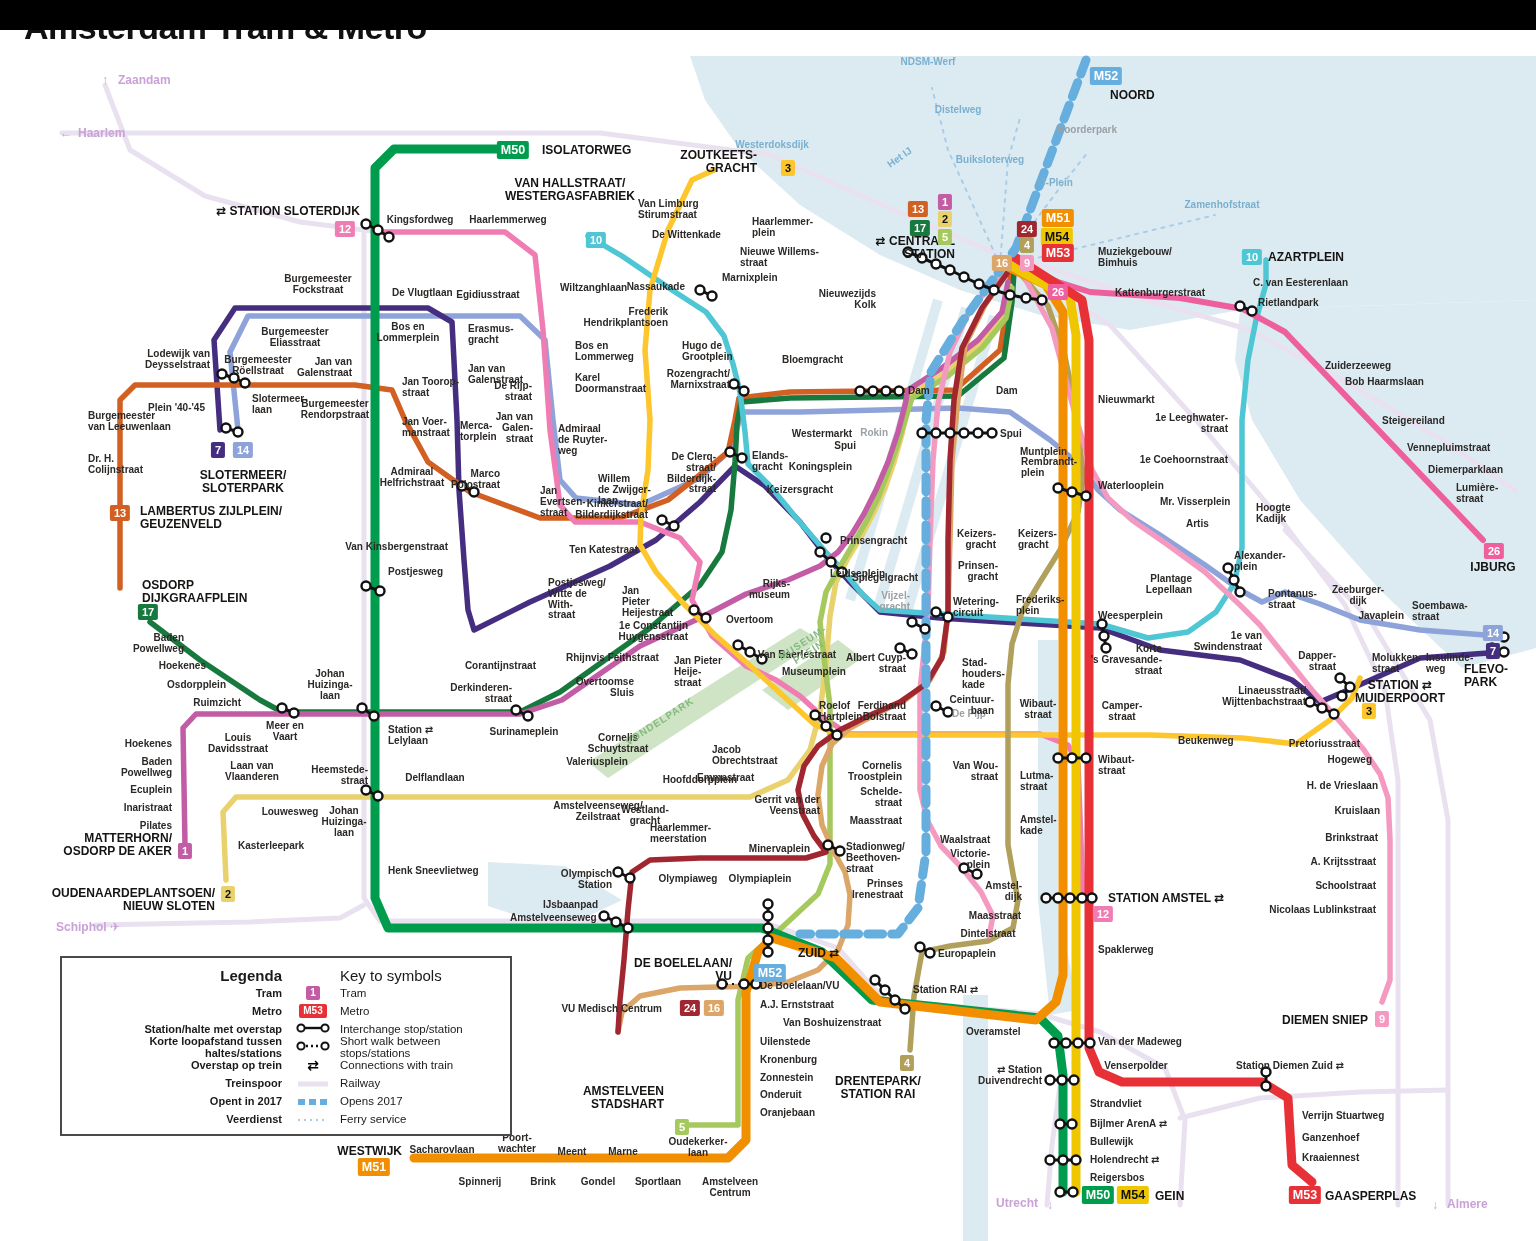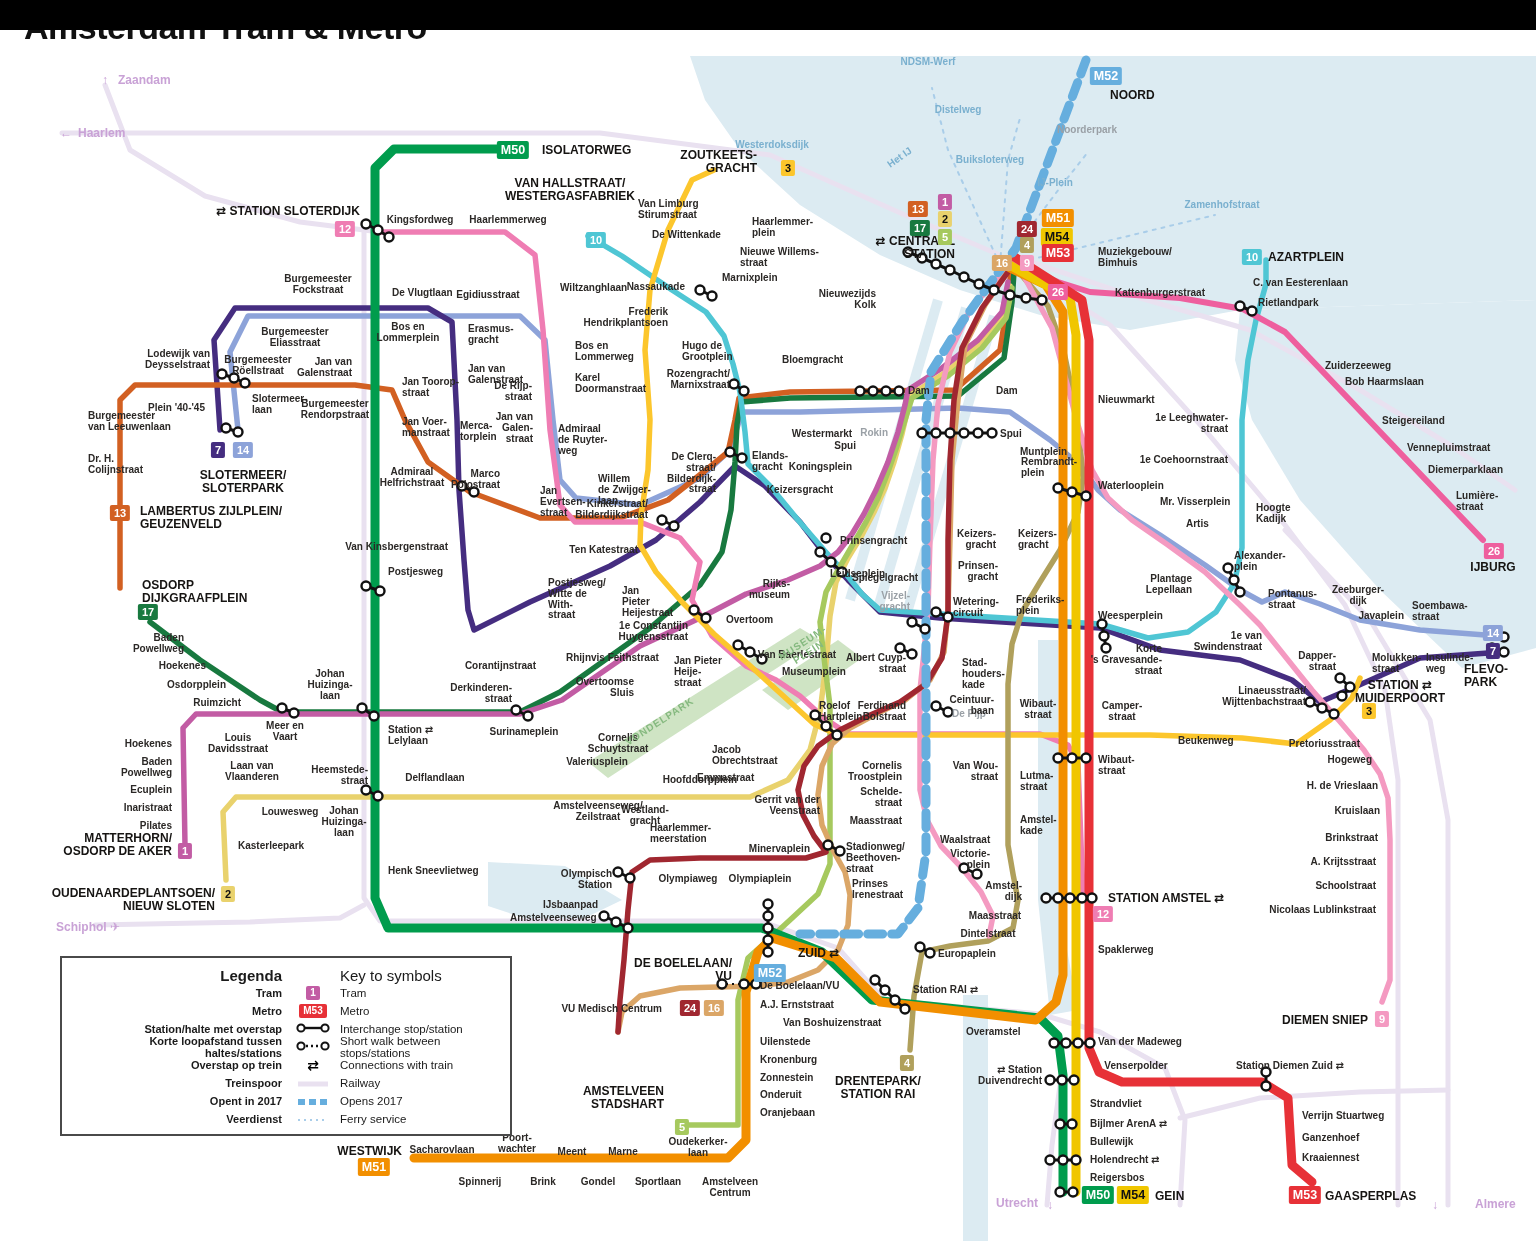--- a/index.html
+++ b/index.html
@@ -360,21 +360,21 @@
 Bimhuis</div>
       <div class="lbl" style="left: 1160px; top: 293px; text-align: center; transform: translate(-50%, -50%);">Kattenburgerstraat</div>
       <div class="lbl b" style="left: 1268px; top: 257px; text-align: left; transform: translate(0px, -50%);">AZARTPLEIN</div>
       <div class="lbl" style="left: 1253px; top: 283px; text-align: left; transform: translate(0px, -50%);">C. van Eesterenlaan</div>
       <div class="lbl" style="left: 1258px; top: 303px; text-align: left; transform: translate(0px, -50%);">Rietlandpark</div>
       <div class="lbl" style="left: 1325px; top: 366px; text-align: left; transform: translate(0px, -50%);">Zuiderzeeweg</div>
       <div class="lbl" style="left: 1345px; top: 382px; text-align: left; transform: translate(0px, -50%);">Bob Haarmslaan</div>
       <div class="lbl" style="left: 1382px; top: 421px; text-align: left; transform: translate(0px, -50%);">Steigereiland</div>
       <div class="lbl" style="left: 1407px; top: 448px; text-align: left; transform: translate(0px, -50%);">Vennepluimstraat</div>
       <div class="lbl" style="left: 1428px; top: 470px; text-align: left; transform: translate(0px, -50%);">Diemerparklaan</div>
-      <div class="lbl" style="left: 1456px; top: 494px; text-align: left; transform: translate(0px, -50%); margin-top: 8px;">Lumière-
+      <div class="lbl" style="left: 1456px; top: 494px; text-align: left; transform: translate(0px, -50%);">Lumière-
 straat</div>
       <div class="lbl b" style="left: 1493px; top: 567px; text-align: center; transform: translate(-50%, -50%);">IJBURG</div>
       <div class="lbl" style="left: 908px; top: 391px; text-align: left; transform: translate(0px, -50%);">Dam</div>
       <div class="lbl" style="left: 996px; top: 391px; text-align: left; transform: translate(0px, -50%);">Dam</div>
       <div class="lbl g" style="left: 888px; top: 433px; text-align: right; transform: translate(-100%, -50%);">Rokin</div>
       <div class="lbl" style="left: 856px; top: 446px; text-align: right; transform: translate(-100%, -50%);">Spui</div>
       <div class="lbl" style="left: 1000px; top: 434px; text-align: left; transform: translate(0px, -50%);">Spui</div>
       <div class="lbl" style="left: 1020px; top: 452px; text-align: left; transform: translate(0px, -50%);">Muntplein</div>
       <div class="lbl" style="left: 852px; top: 467px; text-align: right; transform: translate(-100%, -50%);">Koningsplein</div>
       <div class="lbl" style="left: 833px; top: 490px; text-align: right; transform: translate(-100%, -50%);">Keizersgracht</div>
@@ -531,21 +531,21 @@
       <div class="lbl" style="left: 612px; top: 880px; text-align: right; transform: translate(-100%, -50%);">Olympisch
 Station</div>
       <div class="lbl" style="left: 598px; top: 905px; text-align: right; transform: translate(-100%, -50%);">IJsbaanpad</div>
       <div class="lbl" style="left: 510px; top: 918px; text-align: left; transform: translate(0px, -50%);">Amstelveenseweg</div>
       <div class="lbl" style="left: 688px; top: 879px; text-align: center; transform: translate(-50%, -50%);">Olympiaweg</div>
       <div class="lbl" style="left: 760px; top: 879px; text-align: center; transform: translate(-50%, -50%);">Olympiaplein</div>
       <div class="lbl" style="left: 810px; top: 849px; text-align: right; transform: translate(-100%, -50%);">Minervaplein</div>
       <div class="lbl" style="left: 846px; top: 858px; text-align: left; transform: translate(0px, -50%);">Stadionweg/
 Beethoven-
 straat</div>
-      <div class="lbl" style="left: 852px; top: 890px; text-align: left; transform: translate(0px, -50%);">Prinses
+      <div class="lbl" style="left: 852px; top: 890px; text-align: right; transform: translate(0px, -50%);">Prinses
 Irenestraat</div>
       <div class="lbl" style="left: 820px; top: 806px; text-align: right; transform: translate(-100%, -50%);">Gerrit van der
 Veenstraat</div>
       <div class="lbl b" style="left: 798px; top: 953px; text-align: left; transform: translate(0px, -50%);">ZUID ⇄</div>
       <div class="lbl" style="left: 760px; top: 986px; text-align: left; transform: translate(0px, -50%);">De Boelelaan/VU</div>
       <div class="lbl" style="left: 760px; top: 1005px; text-align: left; transform: translate(0px, -50%);">A.J. Ernststraat</div>
       <div class="lbl" style="left: 760px; top: 1023px; text-align: left; transform: translate(0px, -50%); margin-left: 23px;">Van Boshuizenstraat</div>
       <div class="lbl" style="left: 760px; top: 1042px; text-align: left; transform: translate(0px, -50%);">Uilenstede</div>
       <div class="lbl" style="left: 760px; top: 1060px; text-align: left; transform: translate(0px, -50%);">Kronenburg</div>
       <div class="lbl" style="left: 760px; top: 1078px; text-align: left; transform: translate(0px, -50%);">Zonnestein</div>
@@ -639,21 +639,21 @@
       <div class="lbl p" style="left: 806px; top: 648px; text-align: center; transform: translate(-50%, -50%) rotate(-33deg);">MUSEUM-
 PLEIN</div>
       <div class="lbl e" style="left: 105px; top: 80px; text-align: center; transform: translate(-50%, -50%);">↑</div>
       <div class="lbl e" style="left: 118px; top: 80px; text-align: left; transform: translate(0px, -50%);">Zaandam</div>
       <div class="lbl e" style="left: 66px; top: 133px; text-align: center; transform: translate(-50%, -50%);">←</div>
       <div class="lbl e" style="left: 78px; top: 133px; text-align: left; transform: translate(0px, -50%);">Haarlem</div>
       <div class="lbl e" style="left: 56px; top: 927px; text-align: left; transform: translate(0px, -50%);">Schiphol ✈</div>
       <div class="lbl e" style="left: 1038px; top: 1203px; text-align: right; transform: translate(-100%, -50%);">Utrecht</div>
       <div class="lbl e" style="left: 1047px; top: 1205px; text-align: left; transform: translate(0px, -50%);">↓</div>
       <div class="lbl e" style="left: 1435px; top: 1205px; text-align: center; transform: translate(-50%, -50%);">↓</div>
-      <div class="lbl e" style="left: 1447px; top: 1204px; text-align: left; transform: translate(0px, -50%); padding-left: 28px;">Almere</div>
+      <div class="lbl e" style="left: 1447px; top: 1204px; text-align: left; transform: translate(0px, -50%);">Almere</div>
       <div class="badge metro" style="left: 513px; top: 150px; background: rgb(0, 156, 77);">M50</div>
       <div class="badge metro" style="left: 1106px; top: 76px; background: rgb(102, 174, 222);">M52</div>
       <div class="badge metro" style="left: 1058px; top: 218px; background: rgb(242, 143, 0);">M51</div>
       <div class="badge metro" style="left: 1057px; top: 237px; background: rgb(240, 198, 0); color: rgb(17, 17, 17);">M54</div>
       <div class="badge metro" style="left: 1058px; top: 253px; background: rgb(231, 49, 55);">M53</div>
       <div class="badge" style="left: 1027px; top: 229px; background: rgb(160, 39, 48);">24</div>
       <div class="badge" style="left: 1027px; top: 245px; background: rgb(176, 160, 92);">4</div>
       <div class="badge" style="left: 1002px; top: 263px; background: rgb(219, 166, 103);">16</div>
       <div class="badge" style="left: 1027px; top: 263px; background: rgb(244, 154, 193);">9</div>
       <div class="badge" style="left: 1058px; top: 292px; background: rgb(238, 95, 158);">26</div>

